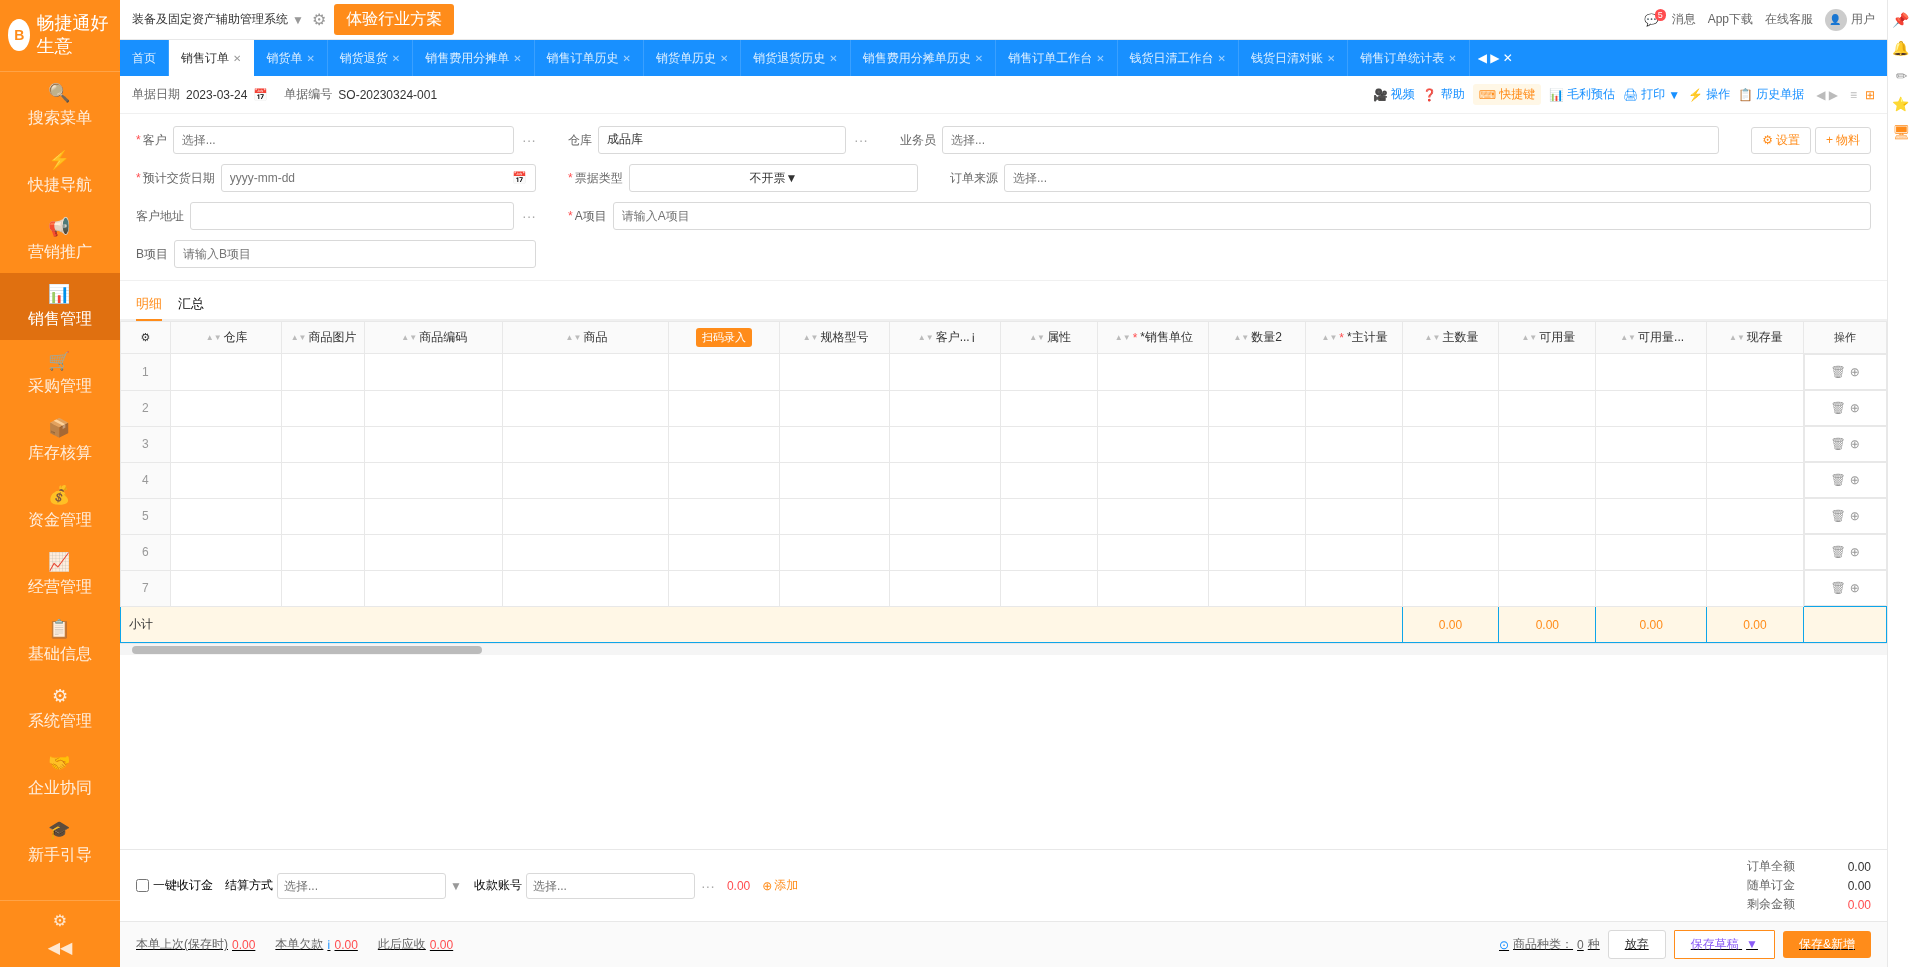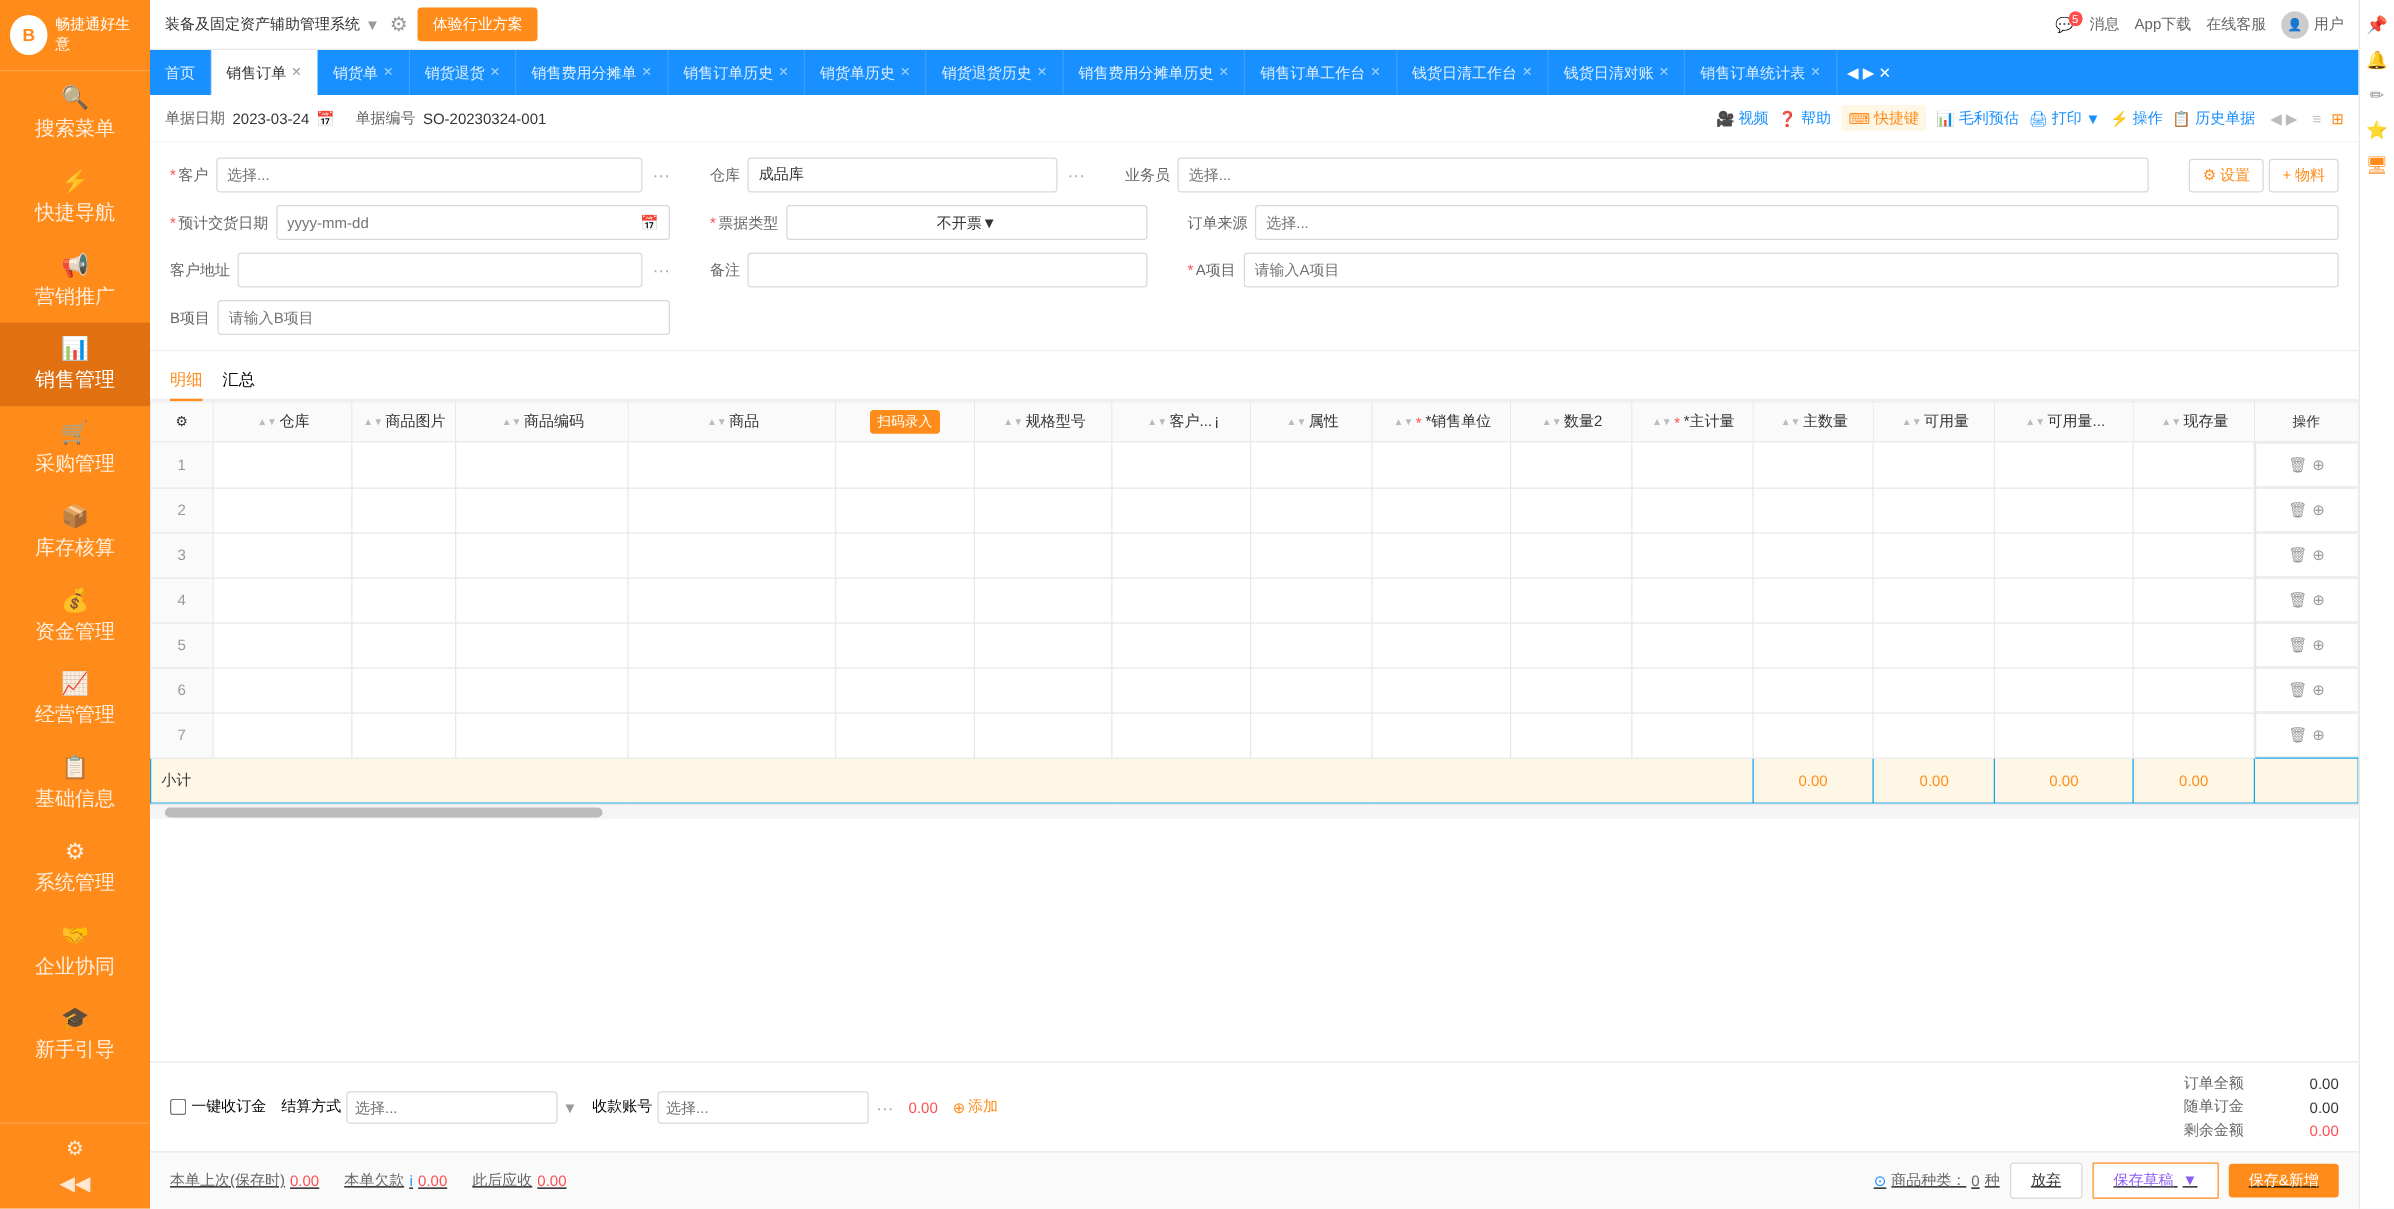--- a/index.html
+++ b/index.html
@@ -2,39 +2,39 @@
 <html><head>
   <meta charset="utf-8">
   <style>
     * { box-sizing: border-box; margin: 0; padding: 0; font-family: 'Microsoft YaHei', Arial, sans-serif; font-size: 12px; }
     body { display: flex; height: 967px; overflow: hidden; background: #f0f2f5; }
 
     
     .sidebar { width: 120px; background: #ff8c1a; display: flex; flex-direction: column; align-items: center; padding-top: 0; flex-shrink: 0; }
     .sidebar-logo { width: 100%; background: #ff8c1a; padding: 12px 8px; display: flex; align-items: center; gap: 6px; border-bottom: 1px solid rgba(255,255,255,0.2); }
     .logo-icon { width: 32px; height: 32px; background: white; border-radius: 50%; display: flex; align-items: center; justify-content: center; color: #ff8c1a; font-weight: bold; font-size: 14px; }
-    .logo-text { color: white; font-size: 12px; line-height: 1.3; }
+    .logo-text { color: white; font-size: 18px; line-height: 1.3; }
     .sidebar-menu { width: 100%; flex: 1; overflow-y: auto; }
     .sidebar-item { display: flex; flex-direction: column; align-items: center; padding: 10px 4px; cursor: pointer; color: rgba(255,255,255,0.85); transition: background 0.2s; gap: 4px; }
     .sidebar-item.active { background: #e07010; color: white; }
     .sidebar-item .icon { font-size: 18px; }
     .sidebar-item .label { font-size: 16px; text-align: center; }
     .sidebar-bottom { width: 100%; padding: 10px 4px; display: flex; flex-direction: column; align-items: center; gap: 8px; border-top: 1px solid rgba(255,255,255,0.2); }
     .sidebar-bottom-item { display: flex; flex-direction: column; align-items: center; color: rgba(255,255,255,0.8); cursor: pointer; gap: 3px; }
     .sidebar-bottom-item .icon { font-size: 16px; }
 
     
     .main { flex: 1; display: flex; flex-direction: column; overflow: hidden; }
 
     
     .topbar { height: 40px; background: white; display: flex; align-items: center; padding: 0 12px; gap: 8px; border-bottom: 1px solid #e8e8e8; flex-shrink: 0; }
     .topbar-system { display: flex; align-items: center; gap: 4px; font-size: 13px; color: #333; }
     .topbar-system .arrow { color: #999; }
     .topbar-gear { color: #999; cursor: pointer; font-size: 16px; }
-    .topbar-btn { background: #ff8c1a; color: white; border: none; padding: 5px 12px; border-radius: 3px; cursor: pointer; font-size: 12px; }
+    .topbar-btn { background: #ff8c1a; color: white; border: none; padding: 5px 12px; border-radius: 3px; cursor: pointer; font-size: 16px; }
     .topbar-right { margin-left: auto; display: flex; align-items: center; gap: 12px; color: #666; }
     .topbar-right .msg { position: relative; cursor: pointer; }
     .topbar-right .badge { position: absolute; top: -4px; right: -6px; background: #ff4d4f; color: white; border-radius: 8px; font-size: 9px; padding: 1px 3px; }
     .topbar-right .user { display: flex; align-items: center; gap: 4px; cursor: pointer; }
     .user-avatar { width: 22px; height: 22px; background: #ccc; border-radius: 50%; display: flex; align-items: center; justify-content: center; color: white; font-size: 10px; }
 
     
     .nav-tabs { height: 36px; background: #1890ff; display: flex; align-items: center; overflow: hidden; flex-shrink: 0; }
     .nav-tab { padding: 0 12px; height: 36px; display: flex; align-items: center; cursor: pointer; color: rgba(255,255,255,0.85); white-space: nowrap; font-size: 12px; border-right: 1px solid rgba(255,255,255,0.15); flex-shrink: 0; }
     .nav-tab.active { background: white; color: #333; }
@@ -347,24 +347,20 @@
           <label>订单来源</label>
           <input class="form-input" placeholder="选择..." style="">
         </div>
       </div>
       <div class="form-row">
         <div class="form-field" style="max-width:400px;">
           <label>客户地址</label>
           <input class="form-input" style="flex: 1 1 0%;">
           <span class="form-dots">···</span>
         </div>
-        <div class="form-field" style="max-width:350px;">
-          <label>备注</label>
-          <input class="form-input" style="flex: 1 1 0%;">
-        </div>
         <div class="form-field">
           <label class="required">A项目</label>
           <input class="form-input" style="flex: 1 1 0%;" placeholder="请输入A项目">
         </div>
       </div>
       <div class="form-row" style="margin-bottom:0;">
         <div class="form-field" style="max-width:400px;">
           <label>B项目</label>
           <input class="form-input" style="flex: 1 1 0%;" placeholder="请输入B项目">
         </div>

